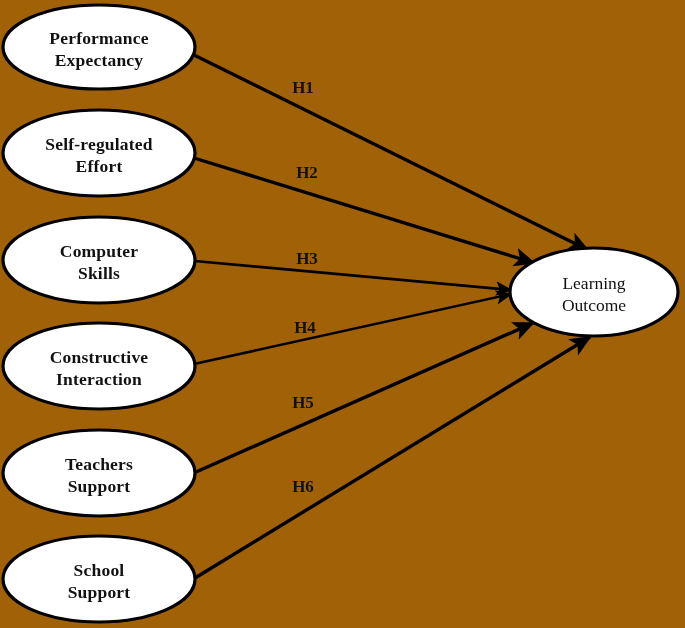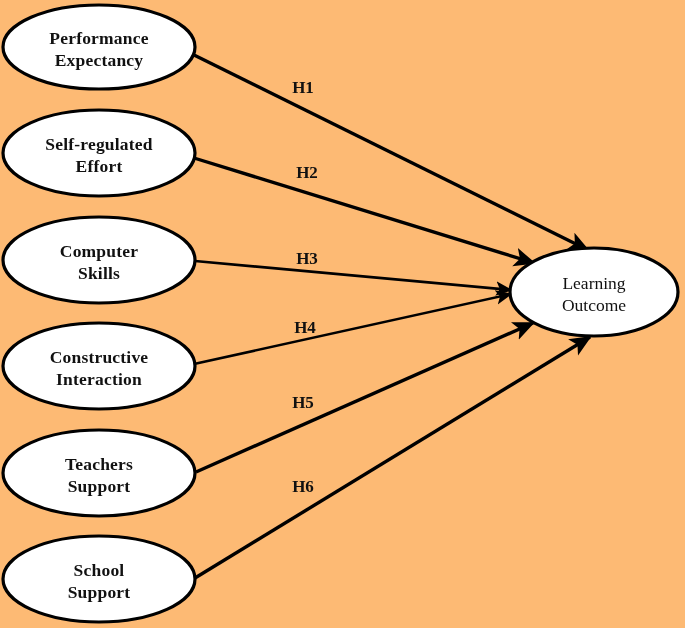--- a/index.html
+++ b/index.html
@@ -8,21 +8,21 @@
     padding: 0;
     background: #ffffff;
   }
   body {
     font-family: "Liberation Serif", "DejaVu Serif", serif;
   }
   #diagram-canvas {
     position: relative;
     width: 685px;
     height: 628px;
-    background: #fdba74;
+    background: #a16207;
     overflow: hidden;
   }
   #model-svg {
     position: absolute;
     top: 0;
     left: 0;
     width: 685px;
     height: 628px;
   }
   .node-ellipse {

